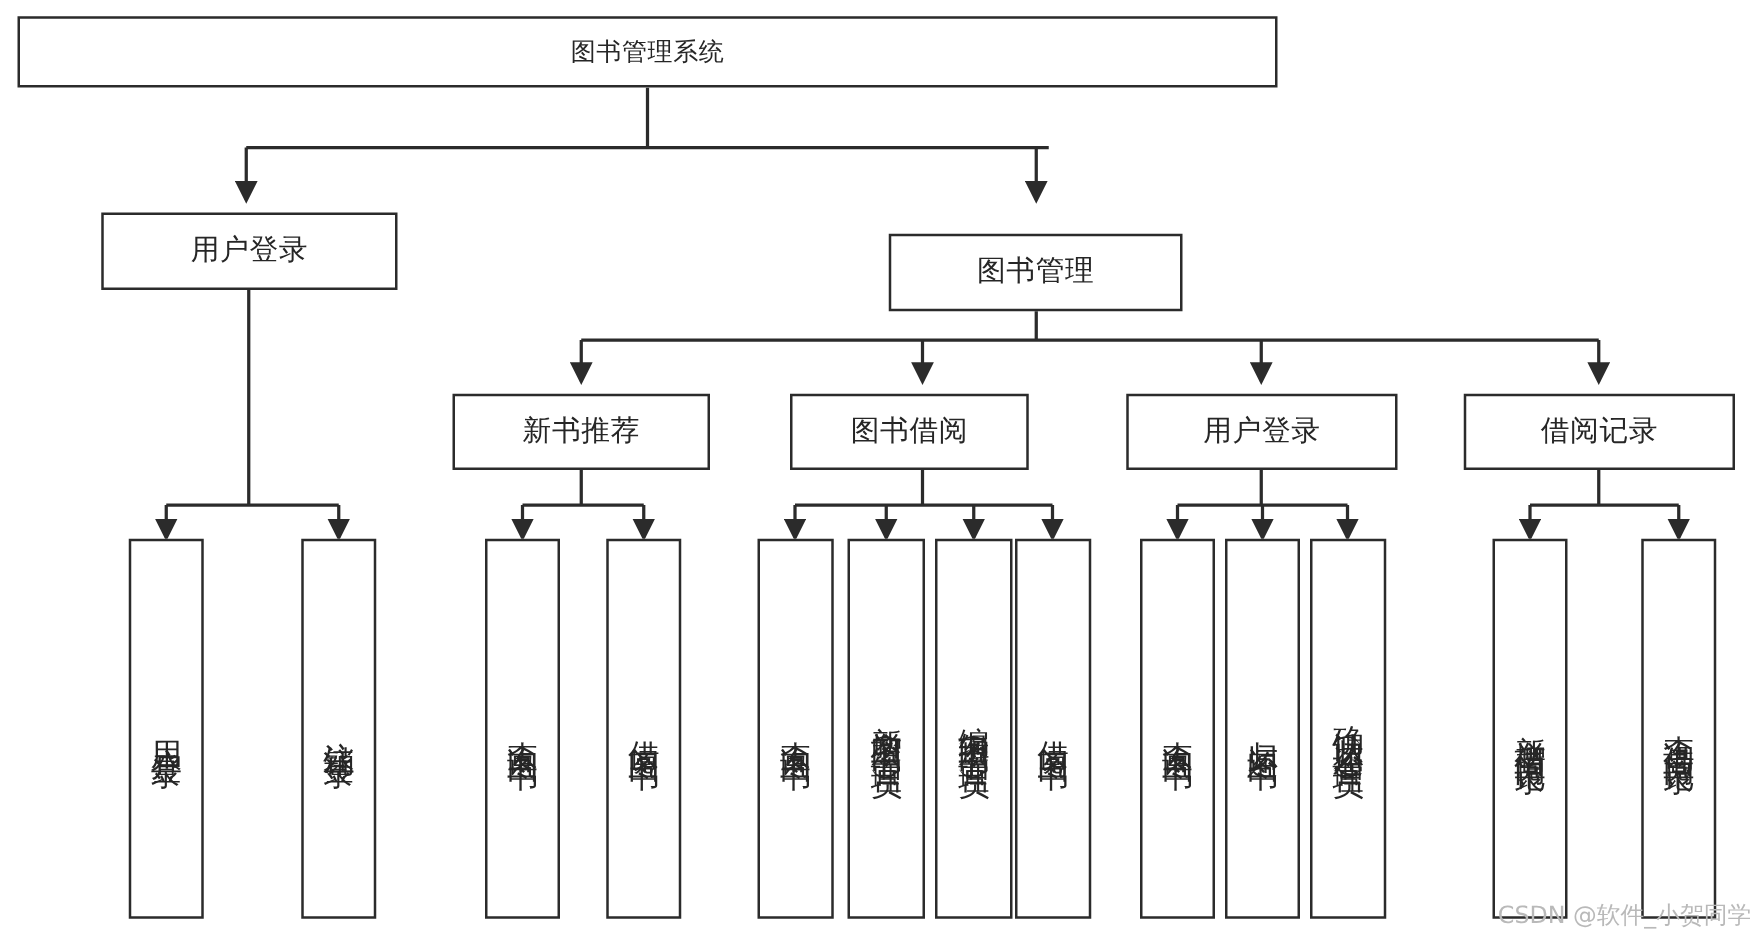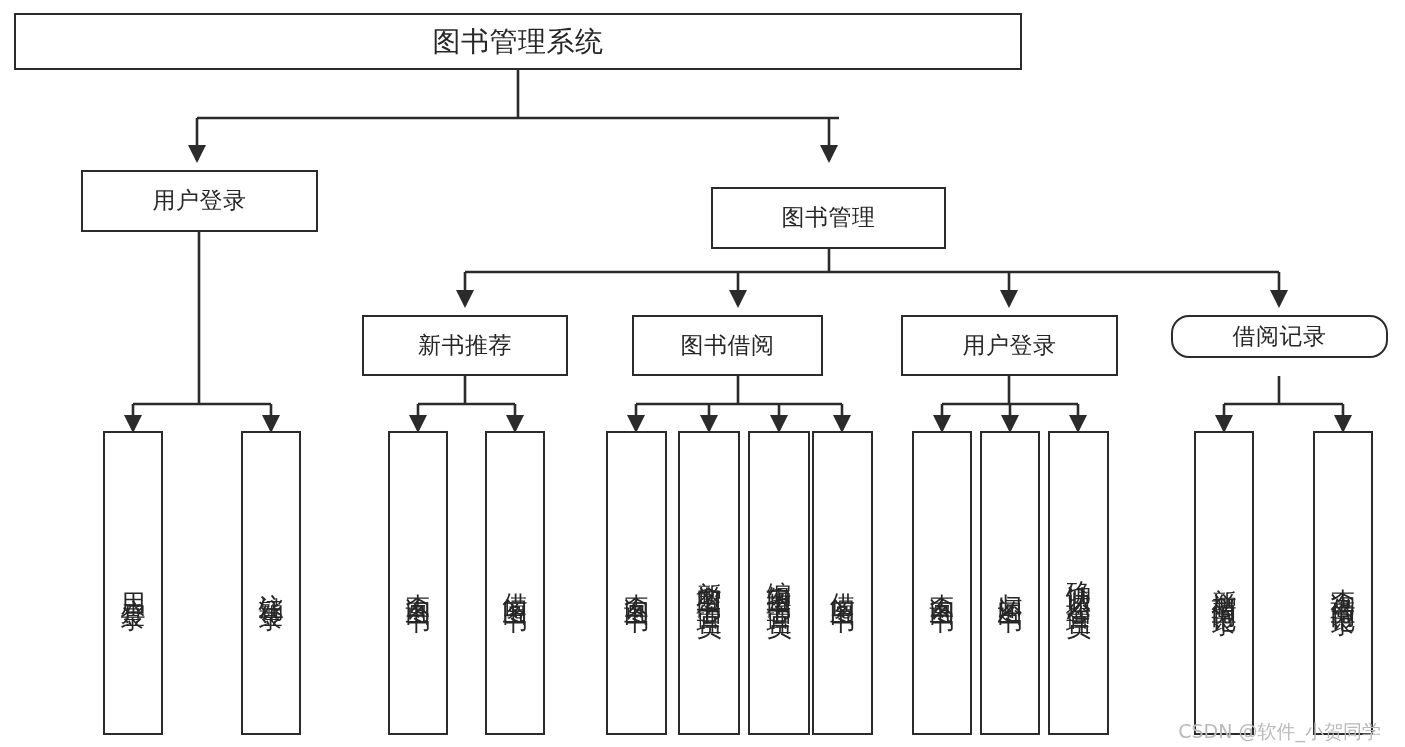--- a/index.html
+++ b/index.html
@@ -42,40 +42,40 @@
     line-height: 1.28;
     white-space: nowrap;
     color: #262626;
   }
   
   .node.horiz .node-label {
     font-size: 23px;
     letter-spacing: 0.5px;
   }
   .node.horiz.root .node-label {
-    font-size: 28px;
+    font-size: 20px;
   }
   
   .node.vert {
     align-items: center;
     justify-content: center;
     padding: 4px 0;
   }
   .node.vert .node-label {
     writing-mode: vertical-rl;
     text-orientation: upright;
     font-size: 25px;
     line-height: 1.0;
     letter-spacing: 5px;
     white-space: nowrap;
     max-height: 100%;
   }
   #watermark {
     position: absolute;
-    right: 24px;
+    right: 4px;
     bottom: 2px;
     font-size: 19px;
     color: #b9b9b9;
     white-space: nowrap;
     user-select: none;
   }
 </style>
 </head>
 <body>
 
@@ -144,21 +144,21 @@
 
   <div class="node horiz" style="left:362px; top:315px; width:206px; height:61px;">
     <span class="node-label">新书推荐</span>
   </div>
   <div class="node horiz" style="left:632px; top:315px; width:191px; height:61px;">
     <span class="node-label">图书借阅</span>
   </div>
   <div class="node horiz" style="left:901px; top:315px; width:217px; height:61px;">
     <span class="node-label">用户登录</span>
   </div>
-  <div class="node horiz" style="left:1171px; top:315px; width:217px; height:43px;border-radius:18px;">
+  <div class="node horiz" style="left:1171px; top:315px; width:217px; height:61px;">
     <span class="node-label">借阅记录</span>
   </div>
 
   <div class="node vert" style="left:103px; top:431px; width:60px; height:304px;">
     <span class="node-label">用户登录</span>
   </div>
   <div class="node vert" style="left:241px; top:431px; width:60px; height:304px;">
     <span class="node-label">注销登录</span>
   </div>
 

